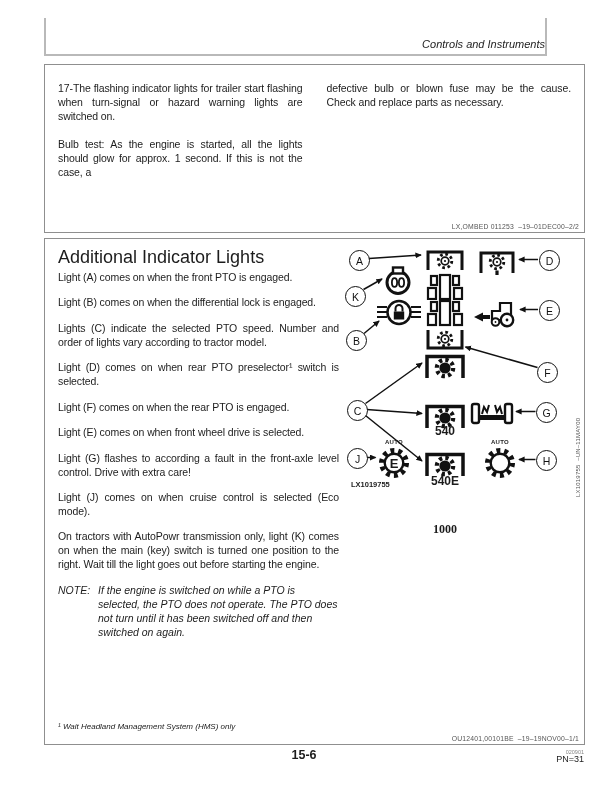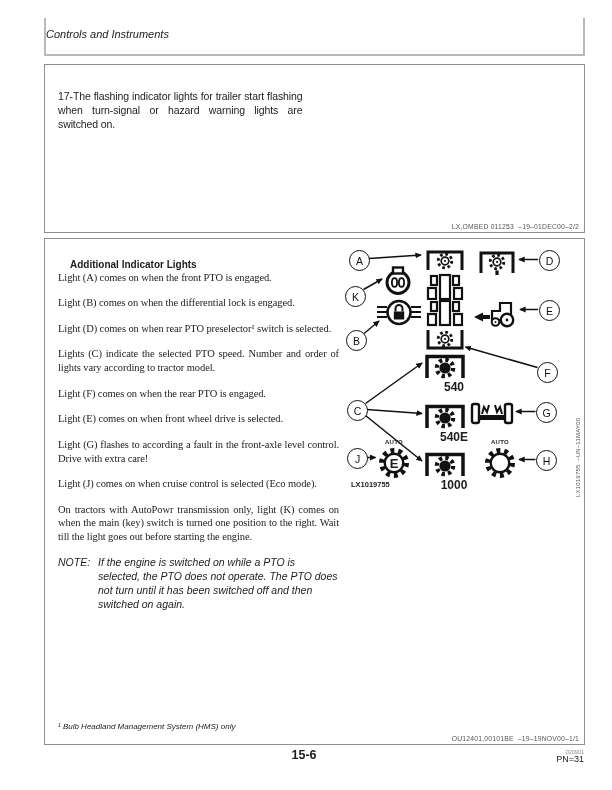--- a/index.html
+++ b/index.html
@@ -1,53 +1,53 @@
 <!DOCTYPE html>
 <html><head>
 <meta charset="utf-8">
 <style>
   html,body{margin:0;padding:0;background:#fff;}
   body{width:612px;height:790px;font-family:"Liberation Sans",sans-serif;color:#1c1c1c;}
   .page{position:relative;width:612px;height:790px;background:#fff;overflow:hidden;}
 
   
-  .runhead{position:absolute;left:44px;top:18px;width:541px;height:38px;
+  .runhead{position:absolute;left:44px;top:18px;width:503px;height:38px;
     border-left:2px solid #b9b9b9;border-right:2px solid #b9b9b9;border-bottom:2px solid #b9b9b9;
-    display:flex;align-items:flex-end;justify-content:flex-start;padding-bottom:14px;box-sizing:border-box;}
+    display:flex;align-items:flex-end;justify-content:flex-end;padding-bottom:4px;box-sizing:border-box;}
   .runhead-title{font-style:italic;font-size:11px;color:#222;}
 
   
   .box{position:absolute;left:44px;width:541px;border:1.5px solid #8f8f8f;box-sizing:border-box;background:#fff;}
-  .box1{top:64px;height:169px;padding:24px 13px;}
+  .box1{top:64px;height:169px;padding:16px 13px;}
   .box2{top:238px;height:507px;}
 
   .cols{display:flex;gap:24px;}
   .col{flex:1;}
   .col p{margin:0 0 14px;font-size:10.5px;line-height:1.34;text-align:justify;letter-spacing:-0.1px;}
 
   .ref{position:absolute;right:5px;bottom:2px;font-size:6.8px;color:#555;white-space:pre;letter-spacing:0.2px;}
 
-  .sec2-heading{margin:12px;position:absolute;left:13px;top:8px;font-size:10px;font-weight:bold;}
+  .sec2-heading{margin:0;position:absolute;left:13px;top:8px;font-size:18px;font-weight:normal;}
   .textcol{position:absolute;left:13px;top:32px;width:281px;}
-  .textcol p{margin:0 0 11.5px;font-size:10.5px;line-height:1.33;text-align:justify;letter-spacing:-0.1px;font-family:Liberation Serif, serif;}
+  .textcol p{margin:0 0 11.5px;font-size:10.5px;line-height:1.33;text-align:justify;letter-spacing:-0.1px;}
   .note{display:flex;font-style:italic;margin-top:3px;font-size:10.5px;line-height:1.33;}
   .note-label{width:40px;flex:none;}
   .note-text{flex:1;}
 
   .footnote{position:absolute;left:13px;bottom:13px;font-style:italic;font-size:8px;color:#222;}
   .side-caption{position:absolute;right:3px;top:142px;height:116px;writing-mode:vertical-rl;
     transform:rotate(180deg);font-size:6px;color:#555;white-space:pre;letter-spacing:0.2px;}
 
   
   .diagram{position:absolute;left:294px;top:7px;width:256px;height:252px;}
   .overlay{position:absolute;left:0;top:0;}
   .callout{position:absolute;width:19px;height:19px;border:1.7px solid #111;border-radius:50%;
     background:#fff;display:flex;align-items:center;justify-content:center;font-size:10.5px;color:#111;z-index:3;}
   .dicon{position:absolute;z-index:2;}
-  .speed-label{position:absolute;left:93px;width:44px;text-align:center;font-weight:bold;font-size:12px;z-index:2;}
+  .speed-label{position:absolute;left:84px;width:44px;text-align:center;font-weight:bold;font-size:12px;z-index:2;margin-top:44px;}
   .auto-label{position:absolute;width:34px;text-align:center;font-weight:bold;font-size:6px;letter-spacing:0.3px;z-index:2;}
   .eco-letter{position:absolute;left:38px;top:200px;width:34px;height:34px;display:flex;align-items:center;justify-content:center;
     font-weight:bold;font-size:13px;z-index:4;}
   .image-id{position:absolute;left:0;top:234px;font-weight:bold;font-size:7.5px;z-index:2;padding-left:12px;}
 
   
   .pageno{position:absolute;top:748px;left:0;width:608px;text-align:center;font-weight:bold;font-size:12.5px;}
   .pn-block{position:absolute;top:749px;right:28px;text-align:right;line-height:1.1;}
   .print-code{font-size:5.5px;color:#888;}
   .pn{font-size:9px;color:#222;margin-left:10px;}
@@ -58,35 +58,37 @@
 <div class="page">
 
   <div class="runhead">
     <span class="runhead-title">Controls and Instruments</span>
   </div>
 
   <div class="box box1">
     <div class="cols">
       <div class="col">
         <p>17-The flashing indicator lights for trailer start flashing when turn-signal or hazard warning lights are switched on.</p>
+        <p>Bulb test: As the engine is started, all the lights should glow for approx. 1 second. If this is not the case, a</p>
       </div>
       <div class="col">
+        <p>defective bulb or blown fuse may be the cause. Check and replace parts as necessary.</p>
       </div>
     </div>
     <div class="ref">LX,OMBED 011253  –19–01DEC00–2/2</div>
   </div>
 
   <div class="box box2">
     <h2 class="sec2-heading">Additional Indicator Lights</h2>
 
     <div class="textcol">
       <p>Light (A) comes on when the front PTO is engaged.</p>
       <p>Light (B) comes on when the differential lock is engaged.</p>
+      <p>Lights (C) indicate the selected PTO speed. Number and order of lights vary according to tractor model.</p>
       <p>Light (D) comes on when rear PTO preselector¹ switch is selected.</p>
-      <p>Lights (C) indicate the selected PTO speed. Number and order of lights vary according to tractor model.</p>
       <p>Light (F) comes on when the rear PTO is engaged.</p>
       <p>Light (E) comes on when front wheel drive is selected.</p>
       <p>Light (G) flashes to according a fault in the front-axle level control. Drive with extra care!</p>
       <p>Light (J) comes on when cruise control is selected (Eco mode).</p>
       <p>On tractors with AutoPowr transmission only, light (K) comes on when the main (key) switch is turned one position to the right. Wait till the light goes out before starting the engine.</p>
       <div class="note">
         <span class="note-label">NOTE:</span>
         <span class="note-text">If the engine is switched on while a PTO is selected, the PTO does not operate. The PTO does not turn until it has been switched off and then switched on again.</span>
       </div>
     </div>
@@ -223,21 +225,21 @@
       </div>
       <div class="speed-label" style="top:184px;">540E</div>
 
       <div class="dicon" style="left:84px;top:204px;">
         <svg width="44" height="30" viewBox="0 0 44 30">
           <path d="M4,26 V4.5 H40 V26" fill="none" stroke="#111" stroke-width="3.5"></path>
           <circle cx="22" cy="16" r="8.2" fill="none" stroke="#111" stroke-width="4.2" stroke-dasharray="3.3 3.15"></circle>
           <circle cx="22" cy="16" r="5.6" fill="#111"></circle>
         </svg>
       </div>
-      <div class="speed-label" style="top:232px;">1000</div>
+      <div class="speed-label" style="top:232px;font-family:Liberation Serif, serif;">1000</div>
 
       <div class="dicon" style="left:131px;top:151px;">
         <svg width="44" height="32" viewBox="0 0 44 32">
           <rect x="2" y="7" width="7" height="19" rx="2" fill="#fff" stroke="#111" stroke-width="2.4"></rect>
           <rect x="35" y="7" width="7" height="19" rx="2" fill="#fff" stroke="#111" stroke-width="2.4"></rect>
           <rect x="9" y="18" width="26" height="5" fill="#111"></rect>
           <path d="M12,17 L14,10 L17,15 L19,8" fill="none" stroke="#111" stroke-width="2"></path>
           <path d="M25,8 L27,15 L30,10 L32,17" fill="none" stroke="#111" stroke-width="2"></path>
         </svg>
       </div>
@@ -256,21 +258,21 @@
         <svg width="34" height="34" viewBox="0 0 34 34">
           <circle cx="17" cy="17" r="12.5" fill="none" stroke="#111" stroke-width="5" stroke-dasharray="3.9 3.95"></circle>
           <circle cx="17" cy="17" r="9.3" fill="#fff" stroke="#111" stroke-width="2.4"></circle>
         </svg>
       </div>
 
       <div class="image-id">LX1019755</div>
     </div>
 
     <div class="side-caption">LX1019755  –UN–11MAY00</div>
-    <div class="footnote">¹ Bulb Headland Management System (HMS) only</div>
+    <div class="footnote">¹ Wait Headland Management System (HMS) only</div>
     <div class="ref">OU12401,00101BE  –19–19NOV00–1/1</div>
   </div>
 
   <div class="pageno">15-6</div>
   <div class="pn-block">
     <div class="print-code">020901</div>
     <div class="pn">PN=31</div>
   </div>
 
 </div>

